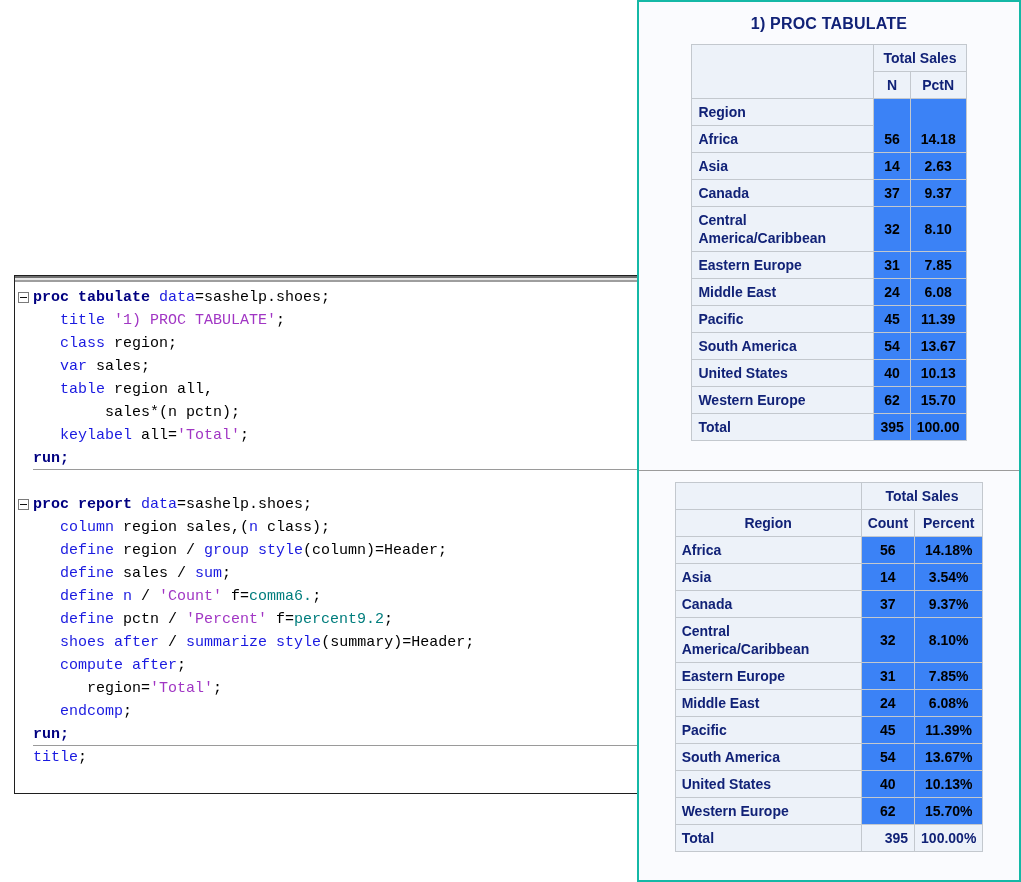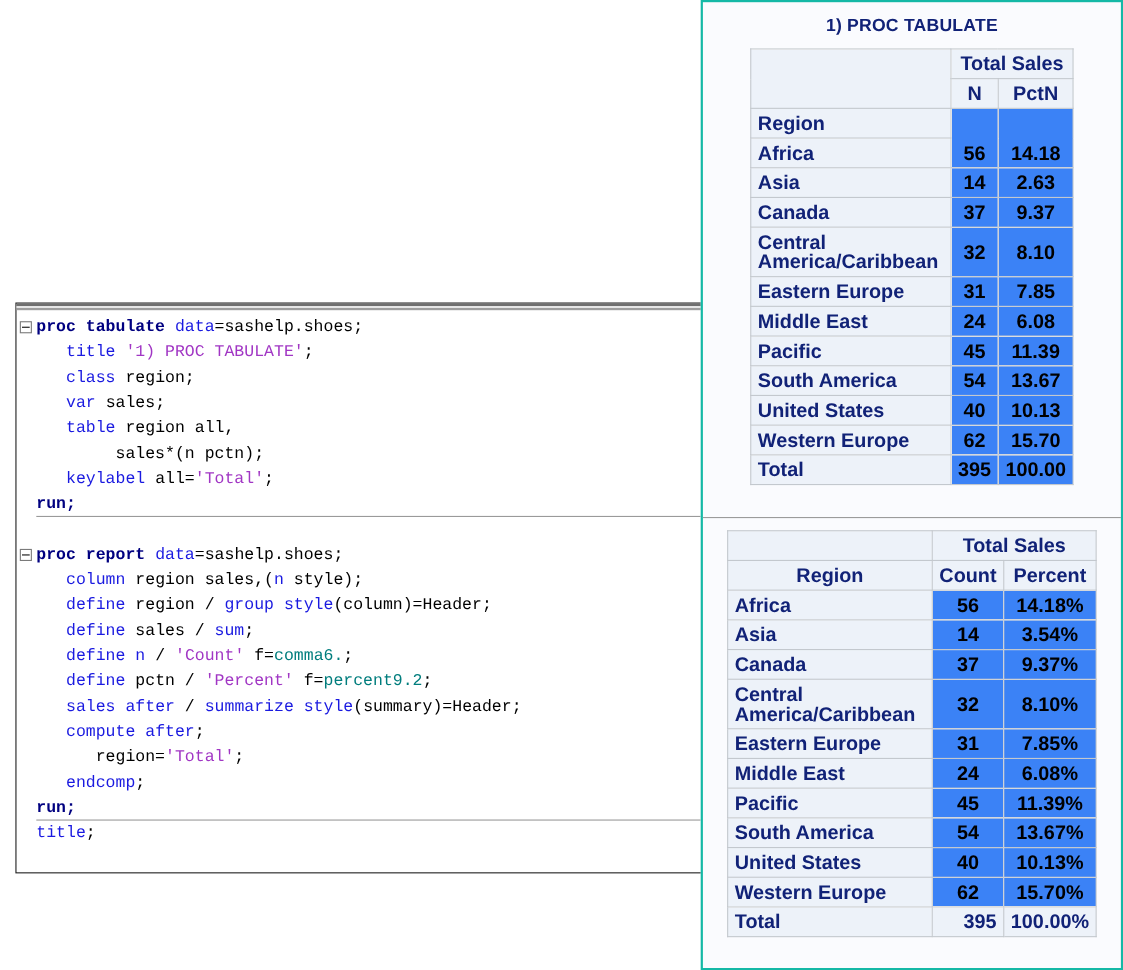--- a/index.html
+++ b/index.html
@@ -33,21 +33,21 @@
     border-top:1px solid #101010;}
 
   
   .output-panel{position:absolute;left:637px;top:0;width:384px;height:882px;
     background:var(--panel-bg);border:2px solid #14b8a6;}
   .output-section{width:100%;}
   .output-section.first{height:469px;border-bottom:1px solid #9b9b9b;}
   .out-title{text-align:center;font-size:16px;font-weight:bold;
     color:var(--header-fg);padding-top:13px;letter-spacing:0.2px;}
   table.sas-table{border-collapse:collapse;table-layout:fixed;margin:11px auto 0;
-    font-size:18px;background:#fff;}
+    font-size:14px;background:#fff;}
   .sas-table th,.sas-table td{border:1px solid var(--table-border);
     padding:4px 6px;line-height:18px;overflow:hidden;}
   .sas-table th{background:var(--header-bg);color:var(--header-fg);
     font-weight:bold;text-align:center;}
   .sas-table th.rowhead{text-align:left;}
   .sas-table td.num{background:#3b82f6;color:#000;font-weight:bold;text-align:center;}
   .sas-table td.bottom{vertical-align:bottom;}
   .sas-table td.total-num{background:var(--header-bg);color:var(--header-fg);
     font-weight:bold;text-align:right;}
   .sas-table tr{height:27px;}
@@ -63,26 +63,26 @@
         <div class="code-line"><span class="fold"></span><span class="code-text"><span class="seg-st">proc tabulate</span><span class="seg-pl"> </span><span class="seg-kw">data</span><span class="seg-pl">=sashelp.shoes;</span></span></div>
         <div class="code-line"><span class="code-text"><span class="seg-pl">   </span><span class="seg-kw">title</span><span class="seg-pl"> </span><span class="seg-str">'1) PROC TABULATE'</span><span class="seg-pl">;</span></span></div>
         <div class="code-line"><span class="code-text"><span class="seg-pl">   </span><span class="seg-kw">class</span><span class="seg-pl"> region;</span></span></div>
         <div class="code-line"><span class="code-text"><span class="seg-pl">   </span><span class="seg-kw">var</span><span class="seg-pl"> sales;</span></span></div>
         <div class="code-line"><span class="code-text"><span class="seg-pl">   </span><span class="seg-kw">table</span><span class="seg-pl"> region all,</span></span></div>
         <div class="code-line"><span class="code-text"><span class="seg-pl">        sales*(n pctn);</span></span></div>
         <div class="code-line"><span class="code-text"><span class="seg-pl">   </span><span class="seg-kw">keylabel</span><span class="seg-pl"> all=</span><span class="seg-str">'Total'</span><span class="seg-pl">;</span></span></div>
         <div class="code-line"><span class="code-text"><span class="seg-st">run;</span></span></div>
         <div class="code-line sep"><span class="code-text"></span></div>
         <div class="code-line"><span class="fold"></span><span class="code-text"><span class="seg-st">proc report</span><span class="seg-pl"> </span><span class="seg-kw">data</span><span class="seg-pl">=sashelp.shoes;</span></span></div>
-        <div class="code-line"><span class="code-text"><span class="seg-pl">   </span><span class="seg-kw">column</span><span class="seg-pl"> region sales,(</span><span class="seg-kw">n</span><span class="seg-pl"> style);</span></span></div>
+        <div class="code-line"><span class="code-text"><span class="seg-pl">   </span><span class="seg-kw">column</span><span class="seg-pl"> region sales,(</span><span class="seg-kw">n</span><span class="seg-pl"> class);</span></span></div>
         <div class="code-line"><span class="code-text"><span class="seg-pl">   </span><span class="seg-kw">define</span><span class="seg-pl"> region / </span><span class="seg-kw">group</span><span class="seg-pl"> </span><span class="seg-kw">style</span><span class="seg-pl">(column)=Header;</span></span></div>
         <div class="code-line"><span class="code-text"><span class="seg-pl">   </span><span class="seg-kw">define</span><span class="seg-pl"> sales / </span><span class="seg-kw">sum</span><span class="seg-pl">;</span></span></div>
         <div class="code-line"><span class="code-text"><span class="seg-pl">   </span><span class="seg-kw">define</span><span class="seg-pl"> </span><span class="seg-kw">n</span><span class="seg-pl"> / </span><span class="seg-str">'Count'</span><span class="seg-pl"> f=</span><span class="seg-fmt">comma6.</span><span class="seg-pl">;</span></span></div>
         <div class="code-line"><span class="code-text"><span class="seg-pl">   </span><span class="seg-kw">define</span><span class="seg-pl"> pctn / </span><span class="seg-str">'Percent'</span><span class="seg-pl"> f=</span><span class="seg-fmt">percent9.2</span><span class="seg-pl">;</span></span></div>
-        <div class="code-line"><span class="code-text"><span class="seg-pl">   </span><span class="seg-kw">sales</span><span class="seg-pl"> </span><span class="seg-kw">after</span><span class="seg-pl"> / </span><span class="seg-kw">summarize</span><span class="seg-pl"> </span><span class="seg-kw">style</span><span class="seg-pl">(summary)=Header;</span></span></div>
+        <div class="code-line"><span class="code-text"><span class="seg-pl">   </span><span class="seg-kw">shoes</span><span class="seg-pl"> </span><span class="seg-kw">after</span><span class="seg-pl"> / </span><span class="seg-kw">summarize</span><span class="seg-pl"> </span><span class="seg-kw">style</span><span class="seg-pl">(summary)=Header;</span></span></div>
         <div class="code-line"><span class="code-text"><span class="seg-pl">   </span><span class="seg-kw">compute</span><span class="seg-pl"> </span><span class="seg-kw">after</span><span class="seg-pl">;</span></span></div>
         <div class="code-line"><span class="code-text"><span class="seg-pl">      region=</span><span class="seg-str">'Total'</span><span class="seg-pl">;</span></span></div>
         <div class="code-line"><span class="code-text"><span class="seg-pl">   </span><span class="seg-kw">endcomp</span><span class="seg-pl">;</span></span></div>
         <div class="code-line"><span class="code-text"><span class="seg-st">run;</span></span></div>
         <div class="code-line sep"><span class="code-text"><span class="seg-kw">title</span><span class="seg-pl">;</span></span></div>
       </div>
   </div>
 
   <div class="output-panel">
 

